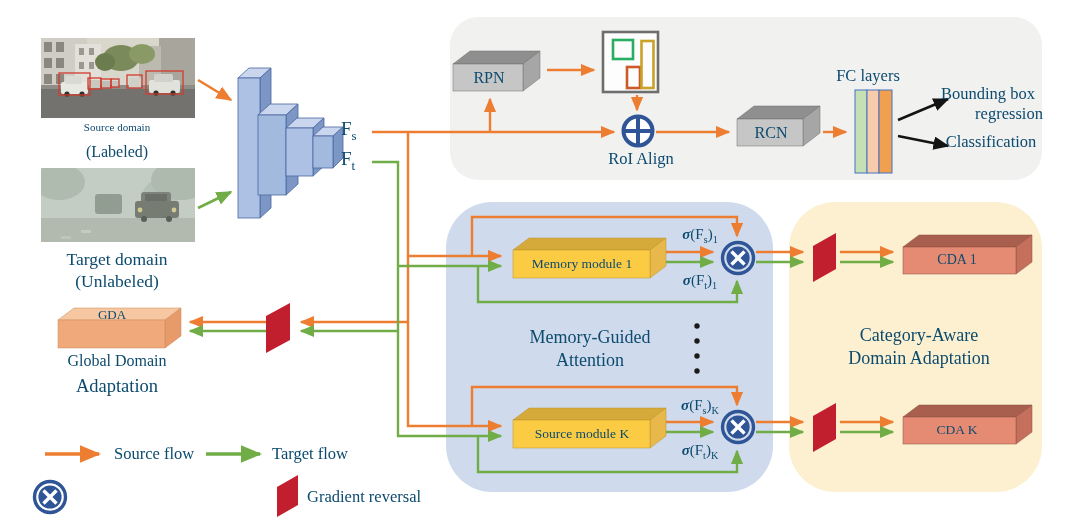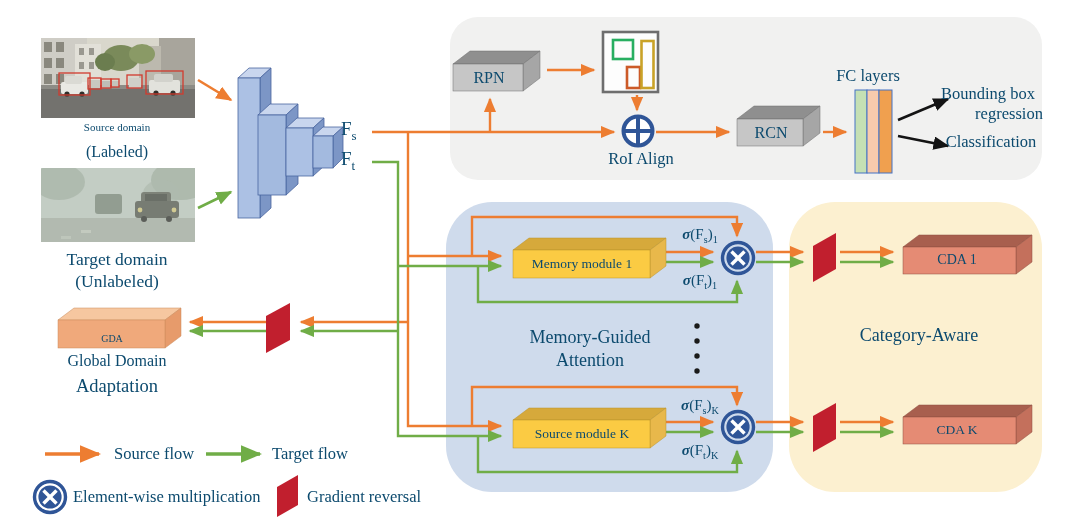--- a/index.html
+++ b/index.html
@@ -284,25 +284,25 @@
 
   <div class="t c" style="left:700px;top:227px;font-size:15px;"><span class="sg">σ</span><span>(F</span><sub>s</sub><span>)</span><sub>1</sub></div>
   <div class="t c" style="left:700px;top:273px;font-size:15px;"><span class="sg">σ</span><span>(F</span><sub>t</sub><span>)</span><sub>1</sub></div>
   <div class="t c" style="left:700px;top:398px;font-size:15px;"><span class="sg">σ</span><span>(F</span><sub>s</sub><span>)</span><sub>K</sub></div>
   <div class="t c" style="left:700px;top:443px;font-size:15px;"><span class="sg">σ</span><span>(F</span><sub>t</sub><span>)</span><sub>K</sub></div>
 
   <div class="t c" style="left:590px;top:328px;font-size:18px;">Memory-Guided</div>
   <div class="t c" style="left:590px;top:351px;font-size:18px;">Attention</div>
 
   <div class="t c" style="left:919px;top:326px;font-size:18px;">Category-Aware</div>
+  <div class="t c" style="left:919px;top:349px;font-size:18px;">Domain Adaptation</div>
   <div class="t c" style="left:957px;top:253px;font-size:14px;">CDA 1</div>
   <div class="t c" style="left:957px;top:423px;font-size:13.5px;">CDA K</div>
 
-  <div class="t c" style="left:112px;top:334px;font-size:10px;">GDA</div>
+  <div class="t c" style="left:112px;top:308px;font-size:13px;">GDA</div>
   <div class="t c" style="left:117px;top:353px;font-size:16px;">Global Domain</div>
   <div class="t c" style="left:117px;top:377px;font-size:18.5px;">Adaptation</div>
 
   <div class="t" style="left:114px;top:446px;font-size:16.5px;">Source flow</div>
   <div class="t" style="left:272px;top:446px;font-size:16.5px;">Target flow</div>
-  <div class="t" style="left:73px;top:489px;font-size:16.5px;">Element-wise multiplication</div>
   <div class="t" style="left:307px;top:489px;font-size:16.5px;">Gradient reversal</div>
 
 </div>
 
 </body></html>

